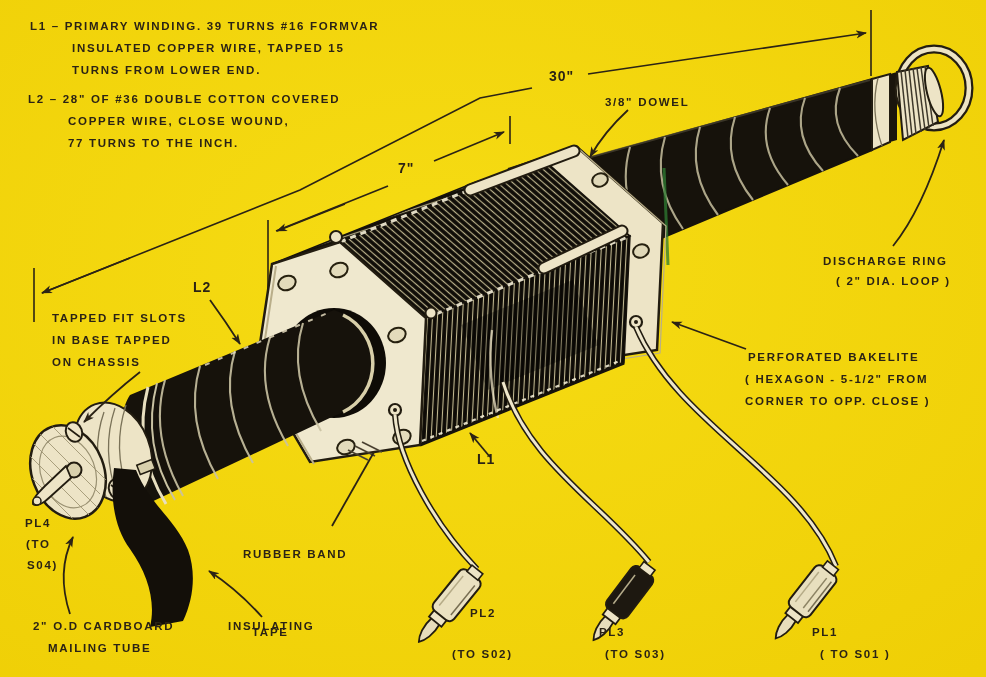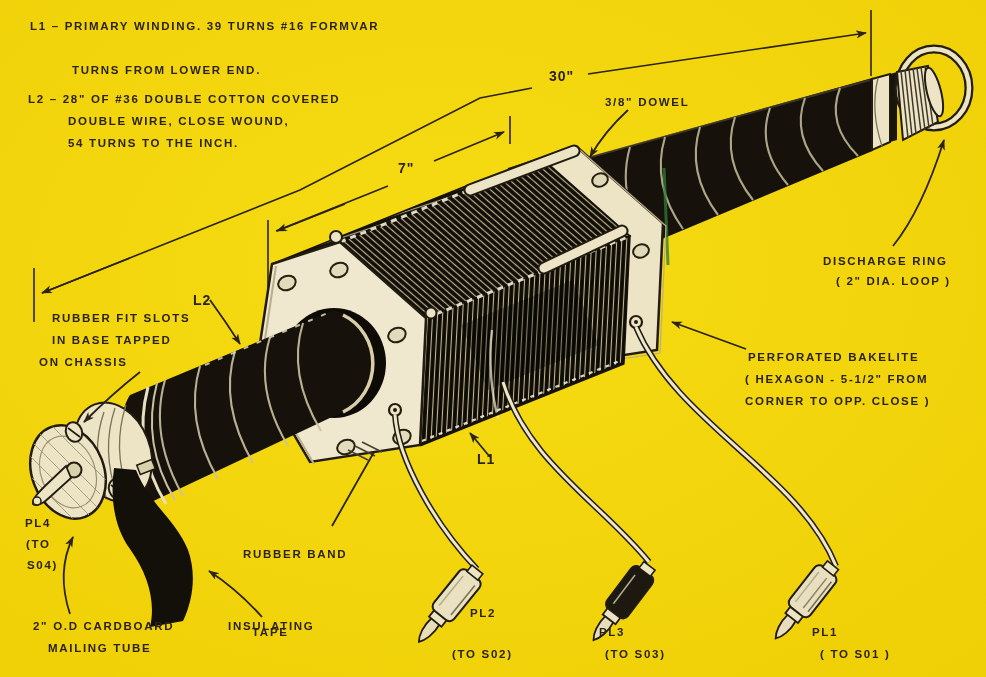--- a/index.html
+++ b/index.html
@@ -229,39 +229,40 @@
     <path d="M140,372 Q112,394 84,422" marker-end="url(#ah)"></path>
     <path d="M70,614 Q56,572 73,537" marker-end="url(#ah)"></path>
     <path d="M262,617 Q238,590 209,571" marker-end="url(#ah)"></path>
     <path d="M332,526 L374,452"></path>
     <path d="M490,457 L470,433" marker-end="url(#ah)"></path>
     <path d="M746,349 L672,322" marker-end="url(#ah)"></path>
   </g>
 </svg>
 
 <div class="lbl" style="left:30px;top:20px">L1 – PRIMARY WINDING. 39 TURNS #16 FORMVAR</div>
+<div class="lbl" style="left:72px;top:42px">INSULATED COPPER WIRE, TAPPED 15</div>
 <div class="lbl" style="left:72px;top:64px">TURNS FROM LOWER END.</div>
 
 <div class="lbl" style="left:28px;top:93px">L2 – 28" OF #36 DOUBLE COTTON COVERED</div>
-<div class="lbl" style="left:68px;top:115px">DOUBLE WIRE, CLOSE WOUND,</div>
-<div class="lbl" style="left:68px;top:137px">54 TURNS TO THE INCH.</div>
+<div class="lbl" style="left:68px;top:115px">COPPER WIRE, CLOSE WOUND,</div>
+<div class="lbl" style="left:68px;top:137px">77 TURNS TO THE INCH.</div>
 
 <div class="lbl lbl-lg" style="left:549px;top:68px">30"</div>
 <div class="lbl lbl-lg" style="left:398px;top:160px">7"</div>
 <div class="lbl" style="left:605px;top:96px">3/8" DOWEL</div>
 
 <div class="lbl" style="left:823px;top:255px">DISCHARGE RING</div>
 <div class="lbl" style="left:836px;top:275px">( 2" DIA. LOOP )</div>
 
-<div class="lbl lbl-lg" style="left:193px;top:292px">L2</div>
+<div class="lbl lbl-lg" style="left:193px;top:279px">L2</div>
 <div class="lbl lbl-lg" style="left:477px;top:451px">L1</div>
 
-<div class="lbl" style="left:52px;top:312px">RUBBER FIT SLOTS</div>
+<div class="lbl" style="left:52px;top:312px">TAPPED FIT SLOTS</div>
 <div class="lbl" style="left:52px;top:334px">IN BASE TAPPED</div>
-<div class="lbl" style="left:39px;top:356px">ON CHASSIS</div>
+<div class="lbl" style="left:52px;top:356px">ON CHASSIS</div>
 
 <div class="lbl" style="left:748px;top:351px">PERFORATED BAKELITE</div>
 <div class="lbl" style="left:745px;top:373px">( HEXAGON - 5-1/2" FROM</div>
 <div class="lbl" style="left:745px;top:395px">CORNER TO OPP. CLOSE )</div>
 
 <div class="lbl" style="left:25px;top:517px">PL4</div>
 <div class="lbl" style="left:26px;top:538px">(TO</div>
 <div class="lbl" style="left:27px;top:559px">S04)</div>
 
 <div class="lbl" style="left:243px;top:548px">RUBBER BAND</div>

